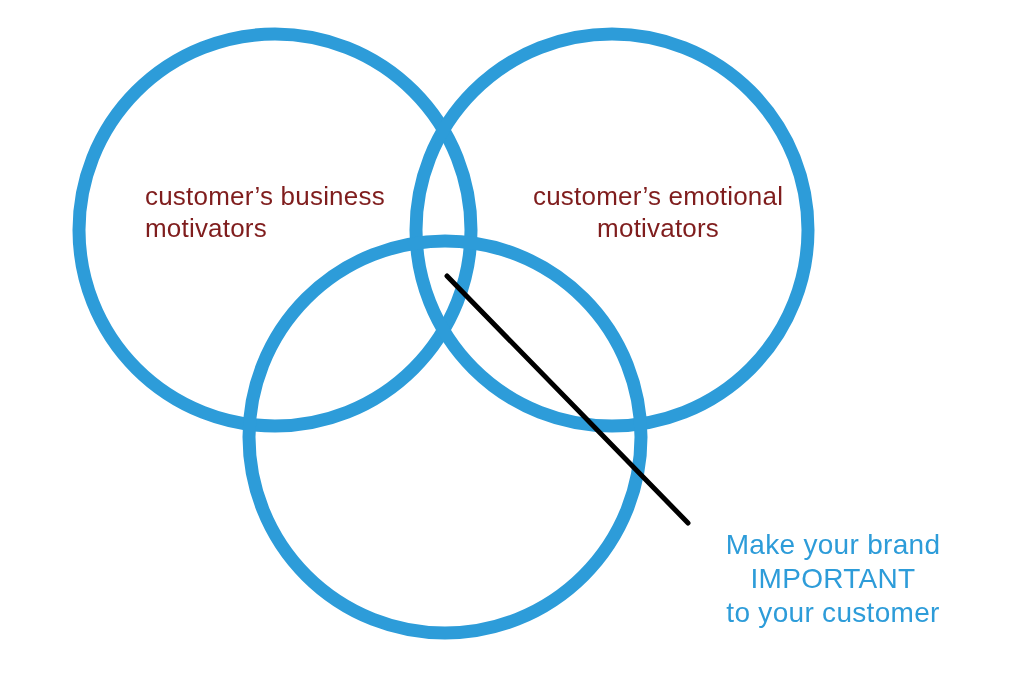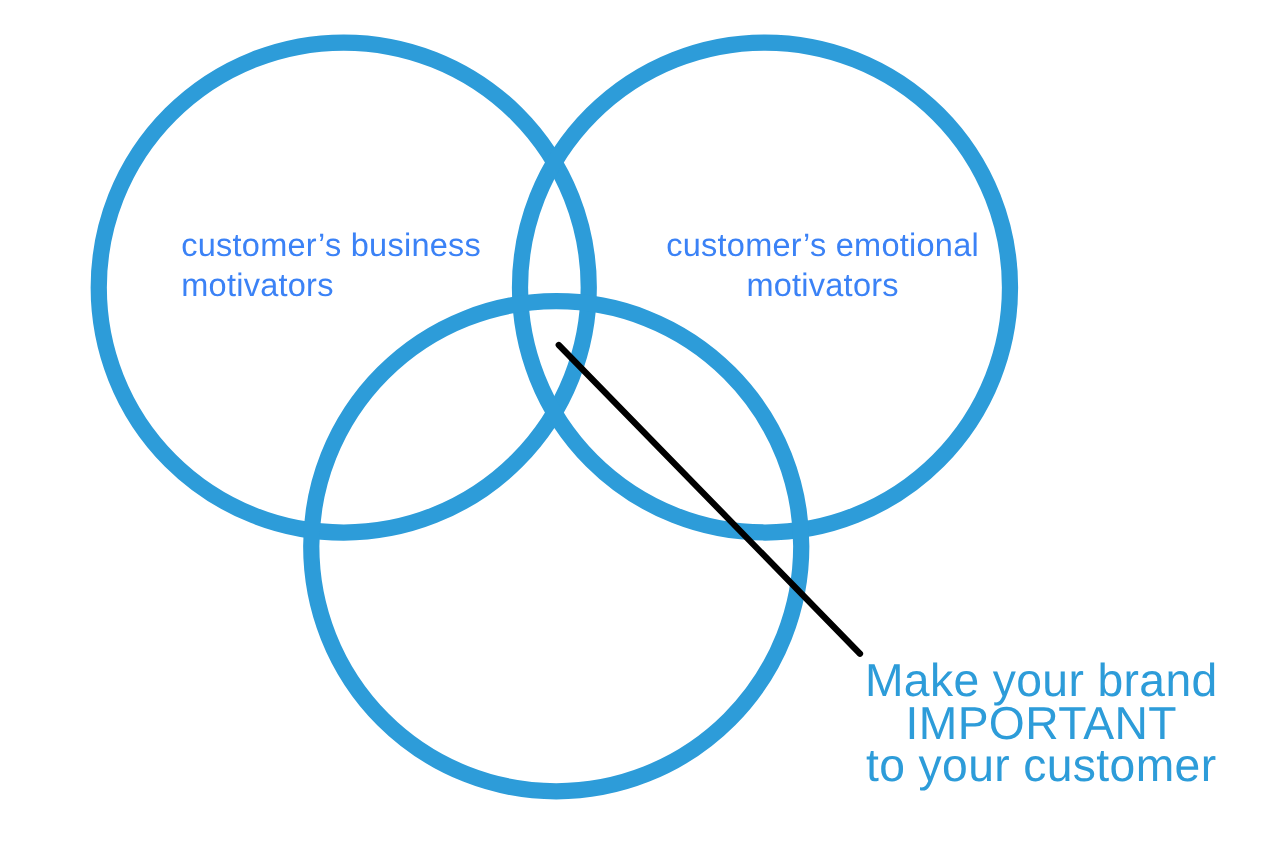--- a/index.html
+++ b/index.html
@@ -17,21 +17,21 @@
   }
   .venn-svg {
     position: absolute;
     left: 0;
     top: 0;
     width: 1024px;
     height: 688px;
   }
   .circle-label {
     position: absolute;
-    color: #3b82f6;
+    color: #7f1d1d;
     font-size: 26px;
     line-height: 32px;
     white-space: pre-line;
     letter-spacing: 0.2px;
   }
   .label-business {
     left: 145px;
     top: 180px;
     text-align: left;
   }
@@ -44,21 +44,21 @@
     left: 320px;
     top: 476px;
     text-align: left;
   }
   .annotation {
     position: absolute;
     left: 688px;
     top: 528px;
     width: 290px;
     color: #2d9cd9;
-    font-size: 37px;
+    font-size: 28px;
     line-height: 34px;
     text-align: center;
     white-space: pre-line;
     font-weight: 500;
     letter-spacing: 0.3px;
   }
 </style>
 </head>
 <body>
 

